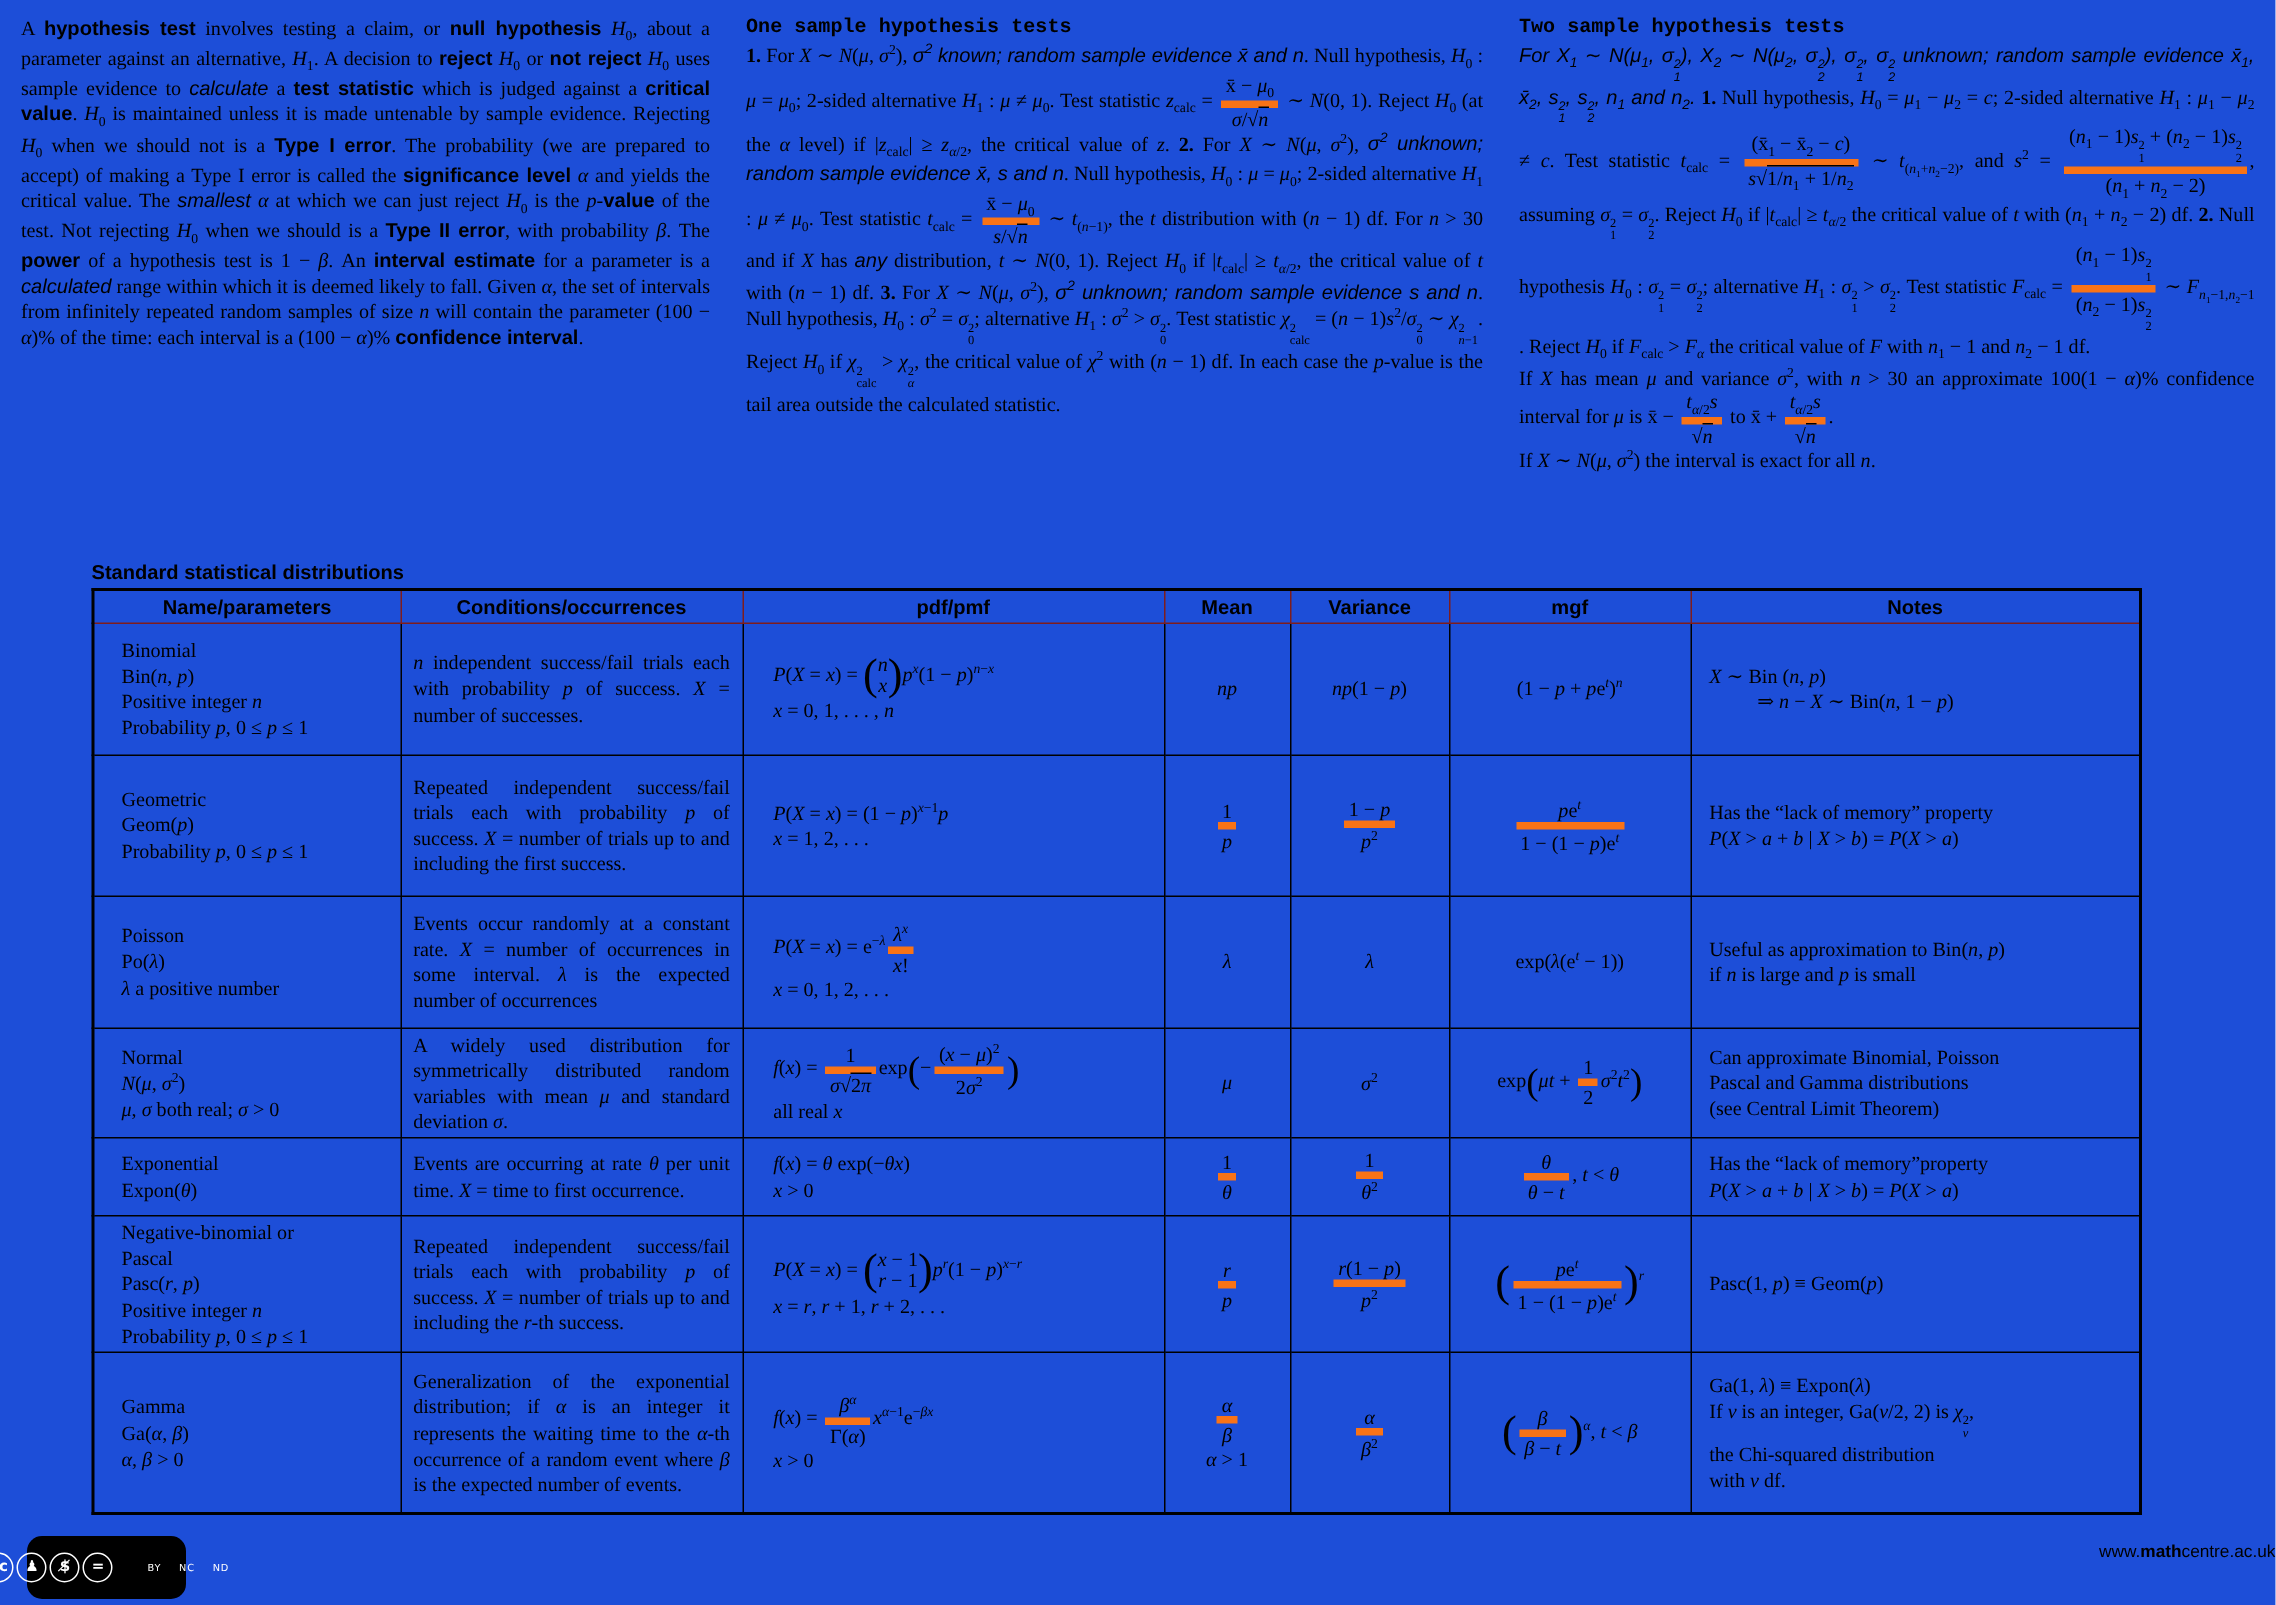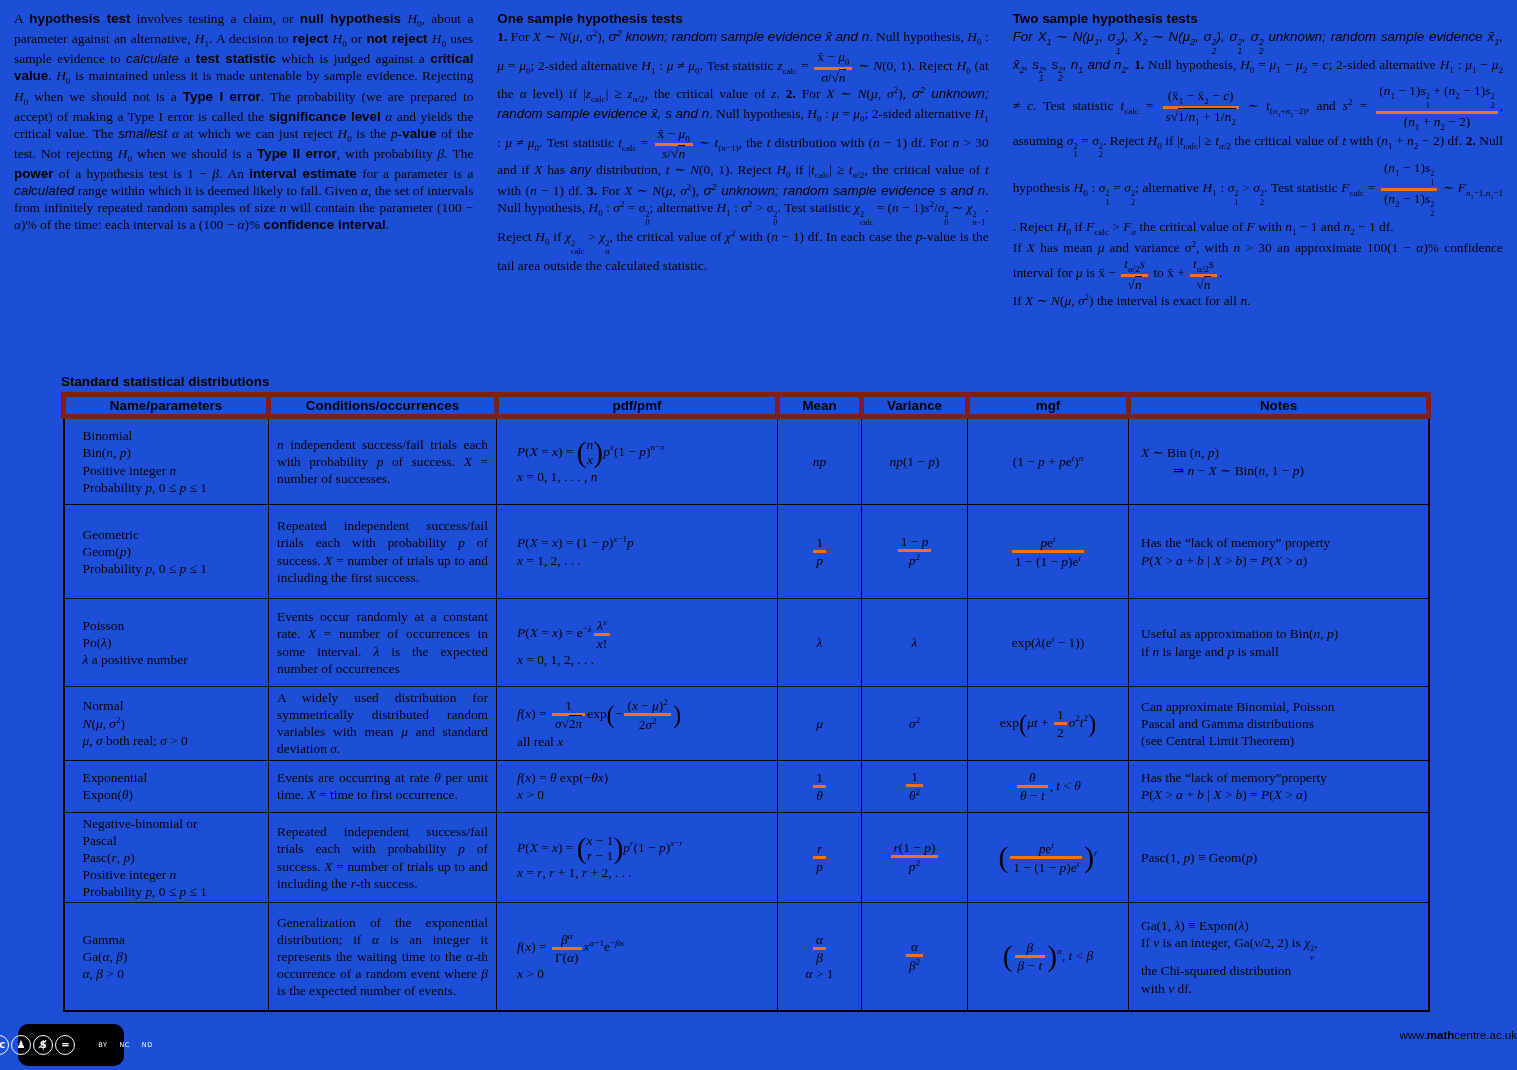--- a/index.html
+++ b/index.html
@@ -4,40 +4,40 @@
 <style>
   *{box-sizing:border-box}
   html,body{margin:0;padding:0;background:#fff}
   body{width:1517px;height:1070px;color:#000;font-family:"Liberation Serif","DejaVu Serif",serif;font-size:13.4px}
   .page{position:relative;width:1517px;height:1070px;overflow:hidden;background:#1d4ed8}
   .top{display:flex;gap:24px;padding:10px 14px 0 14px;height:368px}
   .col{height:100%;overflow:visible;text-align:justify;line-height:1.27}
   .col1{width:460px}
   .col2{width:492px}
   .col3{width:491px}
-  .sechead{font-family:Liberation Sans, sans-serif;font-weight:bold;font-size:13.4px;margin:0 0 1px 0;text-align:left}
+  .sechead{font-family:Liberation Mono, monospace;font-weight:bold;font-size:13.4px;margin:0 0 1px 0;text-align:left}
   .kw{font-family:"Liberation Sans","DejaVu Sans",sans-serif;font-weight:bold}
   .si{font-family:"Liberation Sans","DejaVu Sans",sans-serif;font-style:italic}
   p{margin:0}
   sub,sup{font-size:68%}
   .ss{display:inline-flex;flex-direction:column;font-size:62%;line-height:1.05;vertical-align:-0.5em;text-align:left}
   .f{display:inline-block;vertical-align:middle;text-align:center;line-height:1.12;margin:0 2px}
-  .f .fn{display:block;border-bottom:3px solid #f97316;padding:0 3px}
+  .f .fn{display:block;border-bottom:5px solid #f97316;padding:0 3px}
   .f .fd{display:block;padding:0 3px}
   .rt{white-space:nowrap}
   .sq{border-top:1px solid #000}
   .bn{display:inline-flex;align-items:center;vertical-align:middle}
   .bp{font-size:2.2em;line-height:.85;font-weight:normal}
   .bst{display:inline-flex;flex-direction:column;text-align:center;line-height:1.1}
   .bigp{font-size:1.85em;line-height:.85;vertical-align:middle;display:inline-block}
   .ind{display:inline-block;padding-left:32px}
   .tablewrap{margin:6px 0 0 61px}
   .tabletitle{font-family:"Liberation Sans","DejaVu Sans",sans-serif;font-weight:bold;font-size:13.4px;margin:0 0 3px 0}
   table.dist{border-collapse:collapse;border:2px solid #000;table-layout:fixed;width:1365px}
-  .dist th{font-family:"Liberation Sans","DejaVu Sans",sans-serif;font-weight:bold;font-size:13.4px;border:5px solid #7f1d1d;padding:1px 20px;height:22px}
+  .dist th{font-family:"Liberation Sans","DejaVu Sans",sans-serif;font-weight:bold;font-size:13.4px;border:1px solid #7f1d1d;padding:1px 20px;height:22px}
   .dist td{border:1px solid #000;padding:2px 8px;vertical-align:middle;line-height:1.28;font-size:13.4px}
   .dist td.namec{padding-left:18px}
   .dist td.condc{text-align:justify}
   .dist td.pdfc{padding-left:20px}
   .dist td.notesc{padding-left:12px}
   .ctr{text-align:center}
   tr.r0{height:88px}tr.r1{height:94px}tr.r2{height:88px}tr.r3{height:72px}tr.r4{height:52px}tr.r5{height:90px}tr.r6{height:108px}
   .footer{position:absolute;left:0;top:1020px;width:1517px;height:50px}
   .badge{position:absolute;left:18px;top:4px;width:106px;height:42px;background:#000;border-radius:10px;color:#fff;display:flex;flex-direction:row;align-items:center;justify-content:center;gap:1px}
   .badge .brow{display:flex;gap:2px}

